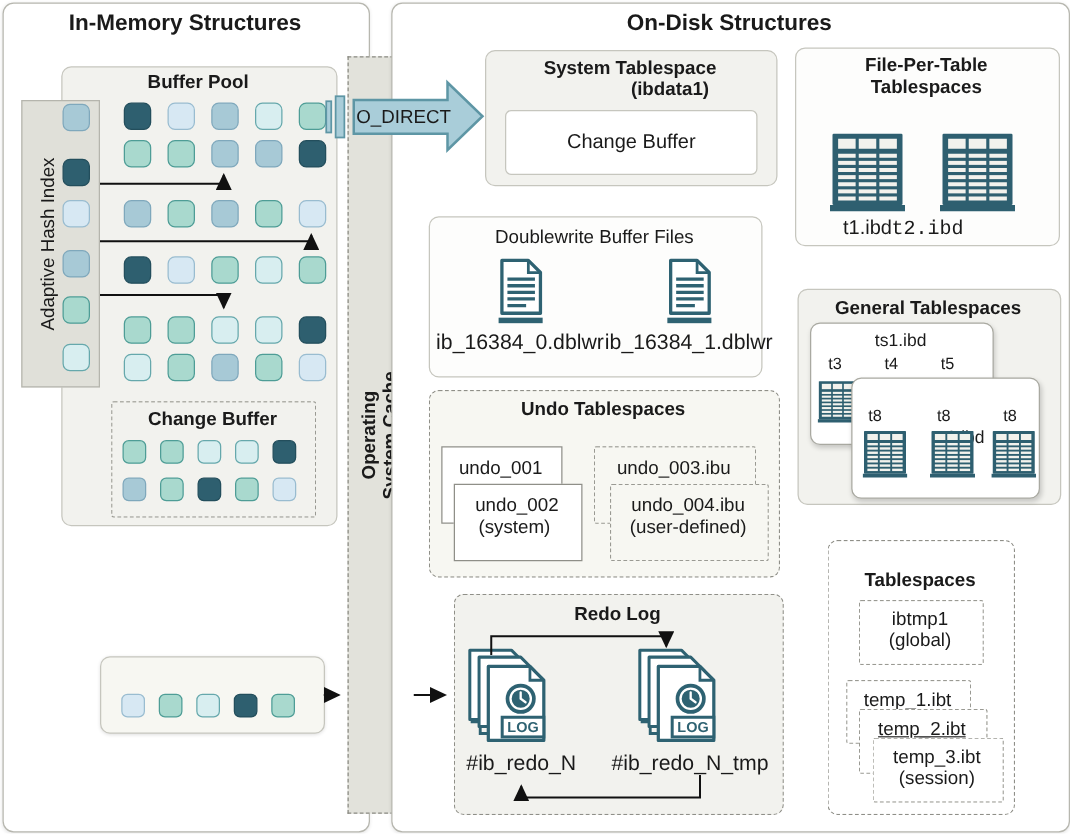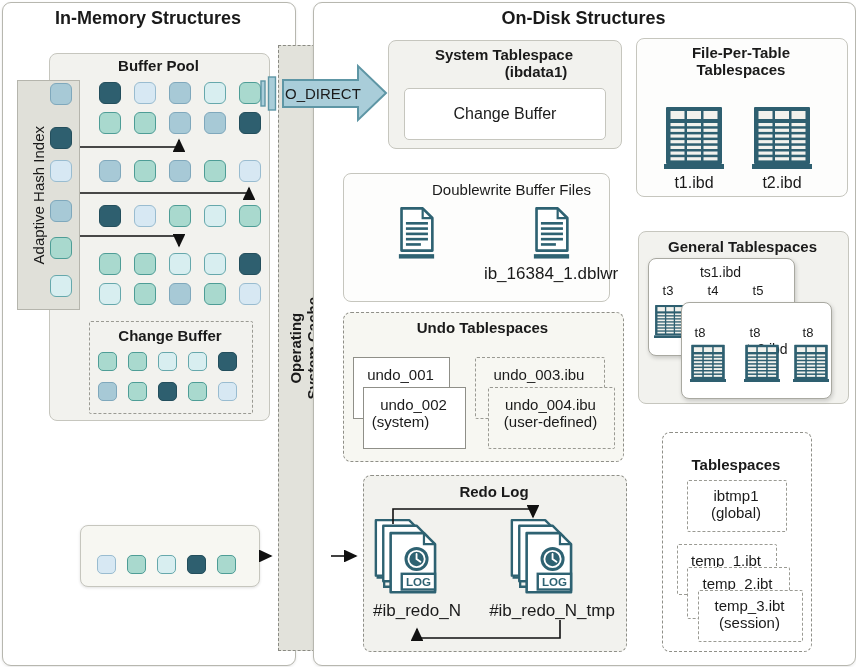--- a/index.html
+++ b/index.html
@@ -214,30 +214,31 @@
   <div class="box white" style="left:636px;top:38px;width:210px;height:157px;"></div>
   <div class="t s15 b" style="left:636px;top:44px;width:210px;">File-Per-Table</div>
   <div class="t s15 b" style="left:636px;top:61px;width:210px;">Tablespaces</div>
   <svg class="icon" style="left:664px;top:106px;width:60px;height:66px;">
       <use href="#sym-table"></use>
     </svg>
   <svg class="icon" style="left:752px;top:106px;width:60px;height:66px;">
       <use href="#sym-table"></use>
     </svg>
   <div class="t s16" style="left:654px;top:174px;width:80px;">t1.ibd</div>
-  <div class="t s16" style="left:742px;top:174px;width:80px;">t2.ibd</div>
+  <div class="t s16" style="left:702px;top:174px;width:80px;font-family:Liberation Mono, monospace;">t2.ibd</div>
 
   <div class="box white" style="left:343px;top:173px;width:265px;height:127px;"></div>
-  <div class="t s15" style="left:343px;top:181px;width:265px;padding-left:36px;">Doublewrite Buffer Files</div>
+  <div class="t s15" style="left:343px;top:181px;width:265px;">Doublewrite Buffer Files</div>
   <svg class="icon" style="left:398px;top:206px;width:37px;height:54px;">
       <use href="#sym-doc"></use>
     </svg>
   <svg class="icon" style="left:533px;top:206px;width:37px;height:54px;">
       <use href="#sym-doc"></use>
     </svg>
+  <div class="t s17" style="left:346px;top:264px;width:140px;">ib_16384_0.dblwr</div>
   <div class="t s17" style="left:481px;top:264px;width:140px;">ib_16384_1.dblwr</div>
 
   <div class="box gray" style="left:638px;top:231px;width:209px;height:171px;"></div>
   <div class="t s15 b" style="left:638px;top:238px;width:209px;">General Tablespaces</div>
 
   <div class="card" style="left:648px;top:258px;width:145px;height:96px;"></div>
   <div class="t s14" style="left:648px;top:264px;width:145px;">ts1.ibd</div>
   <div class="t s13" style="left:650px;top:284px;width:36px;">t3</div>
   <div class="t s13" style="left:695px;top:284px;width:36px;">t4</div>
   <div class="t s13" style="left:740px;top:284px;width:36px;">t5</div>
@@ -259,21 +260,21 @@
   <svg class="icon" style="left:793px;top:341px;width:36px;height:46px;">
       <use href="#sym-table"></use>
     </svg>
 
   <div class="box dashed cream" style="left:343px;top:312px;width:279px;height:148px;"></div>
   <div class="t s15 b" style="left:343px;top:319px;width:279px;">Undo Tablespaces</div>
   <div class="solidbox" style="left:353px;top:357px;width:95px;height:60px;"></div>
   <div class="t s15" style="left:353px;top:366px;width:95px;">undo_001</div>
   <div class="solidbox" style="left:363px;top:387px;width:101px;height:60px;"></div>
   <div class="t s15" style="left:363px;top:396px;width:101px;">undo_002</div>
-  <div class="t s15" style="left:350px;top:413px;width:101px;">(system)</div>
+  <div class="t s15" style="left:361px;top:413px;width:101px;">(system)</div>
   <div class="box dashed-thin cream" style="left:475px;top:357px;width:128px;height:60px;"></div>
   <div class="t s15" style="left:475px;top:366px;width:128px;">undo_003.ibu</div>
   <div class="box dashed-thin cream" style="left:488px;top:387px;width:125px;height:60px;"></div>
   <div class="t s15" style="left:488px;top:396px;width:125px;">undo_004.ibu</div>
   <div class="t s15" style="left:488px;top:413px;width:125px;">(user-defined)</div>
 
   <div class="box dashed gray" style="left:363px;top:475px;width:262px;height:175px;"></div>
   <div class="t s15 b" style="left:363px;top:483px;width:262px;">Redo Log</div>
   <svg class="icon" style="left:374px;top:516px;width:74px;height:86px;">
       <use href="#sym-log"></use>

